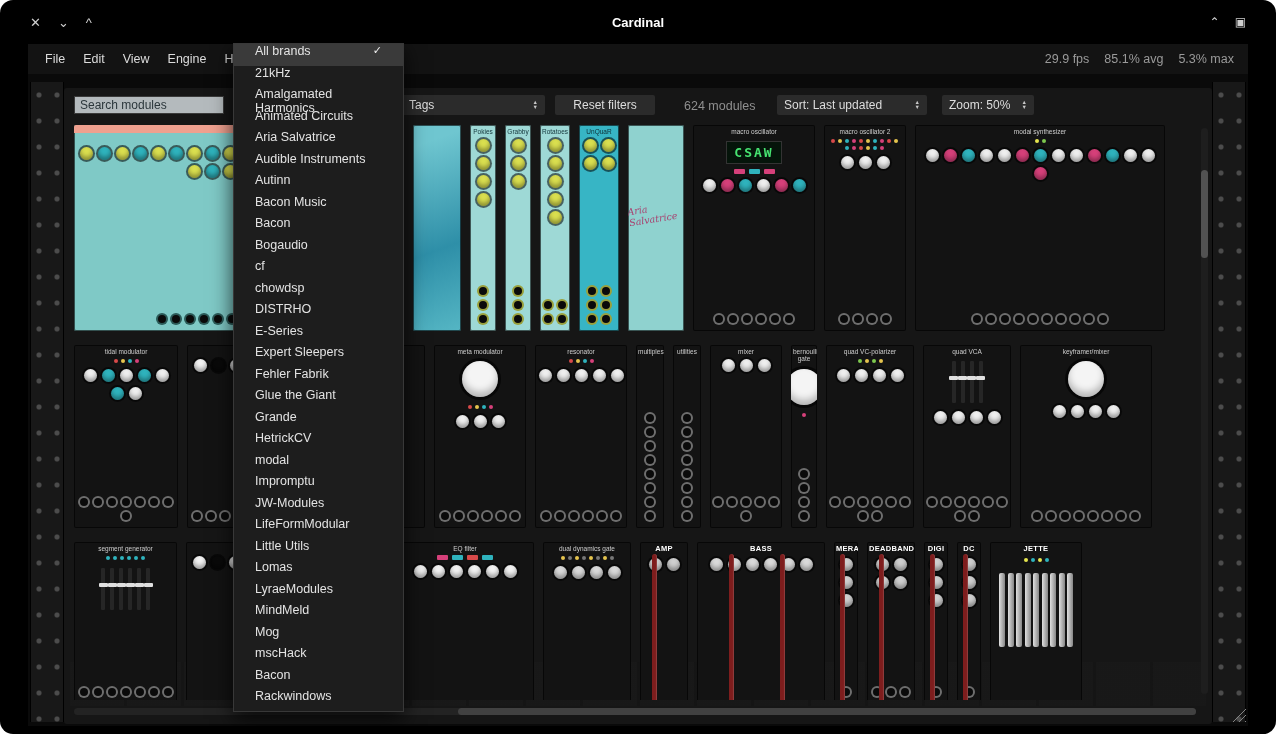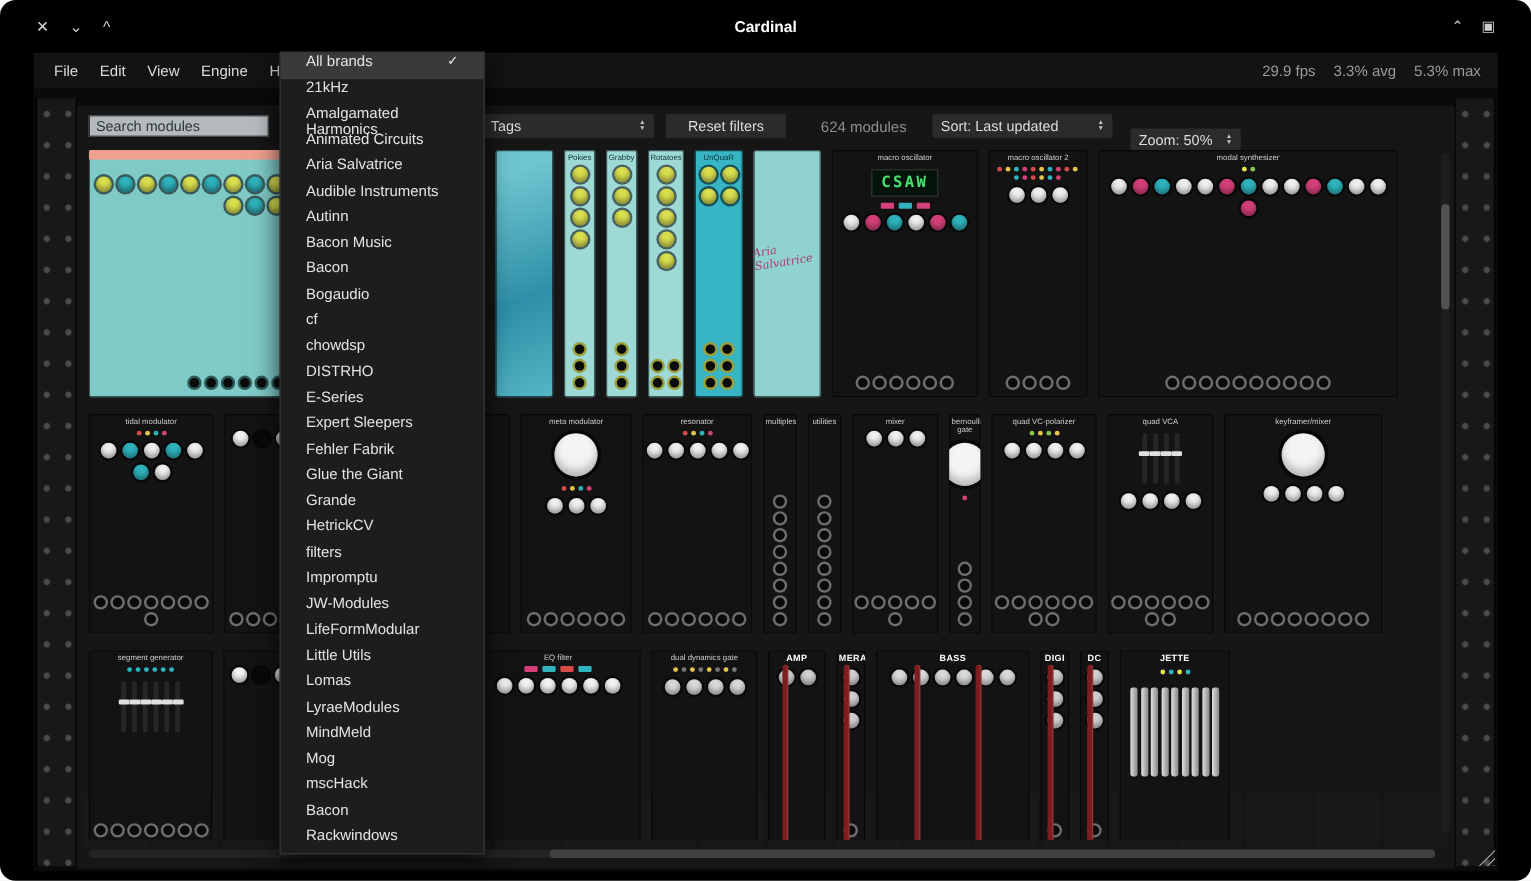--- a/index.html
+++ b/index.html
@@ -30,21 +30,21 @@
   
   .browser{position:absolute;left:36px;right:36px;top:14px;bottom:2px;background:rgba(23,23,23,0.97);
            border-radius:3px;z-index:5;overflow:hidden;}
   .ghost-rack{position:absolute;left:6px;right:6px;bottom:18px;height:44px;
               background:repeating-linear-gradient(90deg,#1a1a1a 0 54px,#141414 54px 57px);opacity:.55;}
   .search-input{position:absolute;left:10px;top:8px;width:150px;height:18px;background:#b4babd;border:1px solid #3a3a3a;
                 font-size:12px;color:#20282b;padding:0 5px;font-family:"Liberation Sans",sans-serif;}
   .search-input::placeholder{color:#2c373c;opacity:1;}
   .select{position:absolute;top:7px;height:20px;background:#2b2b2b;border-radius:2px;color:#ddd;font-size:12px;
           display:flex;align-items:center;justify-content:space-between;gap:8px;padding:0 7px;cursor:default;}
-  .sel-tags{left:338px;width:143px;} .sel-sort{left:713px;width:150px;} .sel-zoom{left:878px;width:92px;margin-top:12px;}
+  .sel-tags{left:338px;width:143px;} .sel-sort{left:713px;width:150px;} .sel-zoom{left:878px;width:92px;}
   .arrows{display:flex;flex-direction:column;font-size:5.5px;line-height:4.6px;color:#c8c8c8;}
   .reset-btn{position:absolute;left:491px;top:7px;width:100px;height:20px;background:#2b2b2b;border-radius:2px;
              color:#ddd;font-size:12px;display:flex;align-items:center;justify-content:center;}
   .mod-count{position:absolute;left:620px;top:11px;color:#8f8f8f;font-size:12.5px;}
 
   .grid{position:absolute;left:10px;top:37px;right:16px;bottom:24px;overflow:hidden;}
   .mod-row{display:flex;gap:9px;margin-bottom:14px;align-items:stretch;}
   .row-0 .module{height:206px;} .row-1 .module{height:183px;} .row-2 .module{height:176px;}
   .module{position:relative;flex:none;background:#131313;border-radius:2px;display:flex;flex-direction:column;
           align-items:center;overflow:hidden;box-shadow:inset 0 0 0 1px rgba(0,0,0,.6);}
@@ -114,21 +114,21 @@
     <div class="menubar">
       <div style="display:flex" id="menu-items">
           <div class="menu-item">File</div>
           <div class="menu-item">Edit</div>
           <div class="menu-item">View</div>
           <div class="menu-item">Engine</div>
           <div class="menu-item">Help</div>
         </div>
       <div class="stats">
         <span>29.9 fps</span>
-        <span>3.3% avg</span>
+        <span>85.1% avg</span>
         <span>5.3% max</span>
       </div>
     </div>
 
     <div class="rack">
       <div class="rail rail-left"></div>
       <div class="rail rail-right"></div>
 
       <div class="browser">
         <div class="ghost-rack"></div>
@@ -705,48 +705,64 @@
                 <div class="mbody">
                   <span class="knob" style="background: rgb(207, 207, 207);"></span>
                   <span class="knob" style="background: rgb(207, 207, 207);"></span>
                 </div>
                 <div class="cable" style="left: 25%;"></div>
                 <div class="mports">
                   <span class="port"></span>
                   <span class="port"></span>
                 </div>
               </div>
-              <div class="module bold" style="width: 24px;">
-                <div class="mlabel">MERA</div>
-                <div class="mbody">
-                  <span class="knob" style="background: rgb(207, 207, 207);"></span>
-                  <span class="knob" style="background: rgb(207, 207, 207);"></span>
-                  <span class="knob" style="background: rgb(207, 207, 207);"></span>
-                </div>
-                <div class="cable" style="left: 25%;"></div>
-                <div class="mports">
-                  <span class="port"></span>
-                  <span class="port"></span>
-                </div>
-              </div>
               <div class="module bold" style="width: 128px;">
                 <div class="mlabel">BASS</div>
                 <div class="mbody">
                   <span class="knob" style="background: rgb(218, 218, 218);"></span>
                   <span class="knob" style="background: rgb(218, 218, 218);"></span>
                   <span class="knob" style="background: rgb(218, 218, 218);"></span>
                   <span class="knob" style="background: rgb(218, 218, 218);"></span>
                   <span class="knob" style="background: rgb(218, 218, 218);"></span>
                   <span class="knob" style="background: rgb(218, 218, 218);"></span>
                 </div>
                 <div class="cable" style="left: 25%;"></div>
                 <div class="cable" style="left: 65%;"></div>
                 <div class="mports">
                   <span class="port"></span>
                   <span class="port"></span>
+                  <span class="port"></span>
+                  <span class="port"></span>
+                  <span class="port"></span>
+                  <span class="port"></span>
+                </div>
+              </div>
+              <div class="module bold" style="width: 24px;">
+                <div class="mlabel">MERA</div>
+                <div class="mbody">
+                  <span class="knob" style="background: rgb(207, 207, 207);"></span>
+                  <span class="knob" style="background: rgb(207, 207, 207);"></span>
+                  <span class="knob" style="background: rgb(207, 207, 207);"></span>
+                </div>
+                <div class="cable" style="left: 25%;"></div>
+                <div class="mports">
+                  <span class="port"></span>
+                  <span class="port"></span>
+                </div>
+              </div>
+              <div class="module bold" style="width: 48px;">
+                <div class="mlabel">DEADBAND</div>
+                <div class="mbody">
+                  <span class="knob" style="background: rgb(207, 207, 207);"></span>
+                  <span class="knob" style="background: rgb(207, 207, 207);"></span>
+                  <span class="knob" style="background: rgb(207, 207, 207);"></span>
+                  <span class="knob" style="background: rgb(207, 207, 207);"></span>
+                </div>
+                <div class="cable" style="left: 25%;"></div>
+                <div class="mports">
                   <span class="port"></span>
                   <span class="port"></span>
                   <span class="port"></span>
                   <span class="port"></span>
                 </div>
               </div>
               <div class="module bold" style="width: 24px;">
                 <div class="mlabel">DIGI</div>
                 <div class="mbody">
                   <span class="knob" style="background: rgb(207, 207, 207);"></span>
@@ -816,21 +832,21 @@
       <div class="bm-item">Bogaudio</div>
       <div class="bm-item">cf</div>
       <div class="bm-item">chowdsp</div>
       <div class="bm-item">DISTRHO</div>
       <div class="bm-item">E-Series</div>
       <div class="bm-item">Expert Sleepers</div>
       <div class="bm-item">Fehler Fabrik</div>
       <div class="bm-item">Glue the Giant</div>
       <div class="bm-item">Grande</div>
       <div class="bm-item">HetrickCV</div>
-      <div class="bm-item">filters</div>
+      <div class="bm-item">modal</div>
       <div class="bm-item">Impromptu</div>
       <div class="bm-item">JW-Modules</div>
       <div class="bm-item">LifeFormModular</div>
       <div class="bm-item">Little Utils</div>
       <div class="bm-item">Lomas</div>
       <div class="bm-item">LyraeModules</div>
       <div class="bm-item">MindMeld</div>
       <div class="bm-item">Mog</div>
       <div class="bm-item">mscHack</div>
       <div class="bm-item">Bacon</div>

